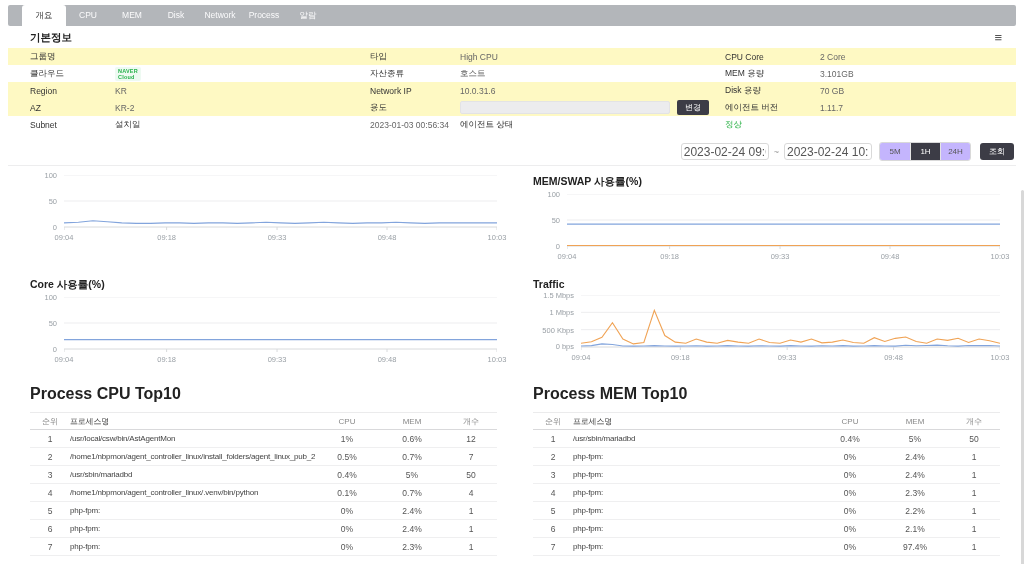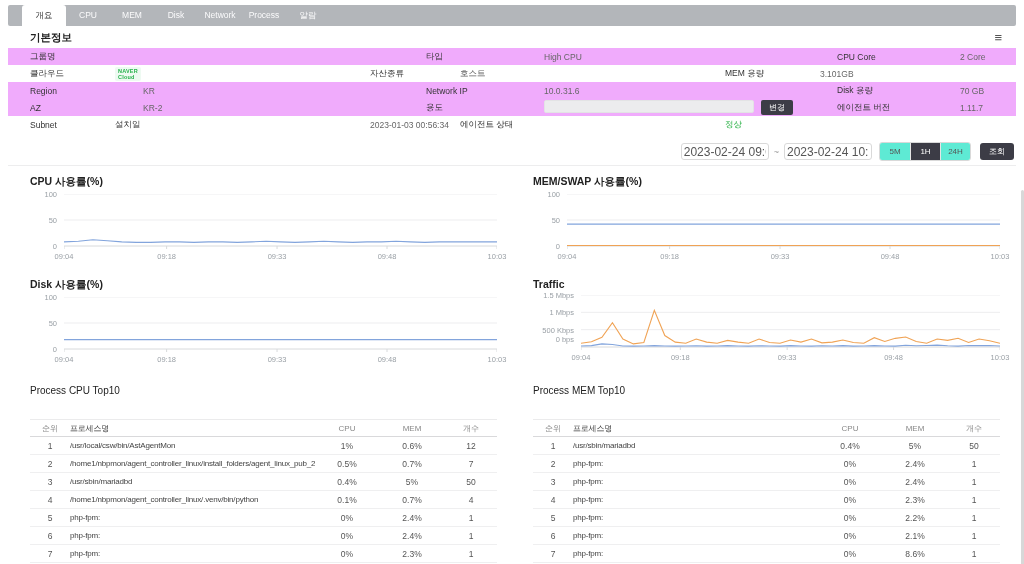--- a/index.html
+++ b/index.html
@@ -11,53 +11,53 @@
   .tabbar{margin:5px 8px 0;height:21px;background:#b3b6ba;display:flex;padding-left:14px;border-radius:2px;}
   .tab{width:44px;text-align:center;line-height:21px;font-size:8.5px;color:#fbfbfc;cursor:pointer;}
   .tab.active{background:#fff;color:#333;border-radius:3px 3px 0 0;}
 
   
   .info-head{margin:0 8px;padding:6px 14px 5px 22px;display:flex;justify-content:space-between;align-items:center;}
   .info-title{font-size:10.5px;font-weight:bold;color:#222;line-height:11px;}
   .menu-icon{font-size:13px;color:#555;line-height:11px;cursor:pointer;}
   #infogrid{margin:0 8px;}
   .irow{display:grid;grid-template-columns:85px 255px 90px 265px 95px 1fr;padding:0 22px;height:17px;align-items:center;font-size:8.5px;}
-  .irow.alt{background:#f0abfc;gap:28px;}
+  .irow.alt{background:#fef9c3;}
   .ilabel{color:#333;}
-  .ivalue{color:#666;display:flex;gap:4px;overflow:hidden;white-space:nowrap;}
+  .ivalue{color:#666;display:flex;align-items:center;gap:4px;overflow:hidden;white-space:nowrap;}
   .ncp{display:flex;flex-direction:column;font-size:5.5px;font-weight:bold;color:#26b24b;line-height:6px;letter-spacing:.2px;background:#eefaf2;padding:1px 3px;border-radius:2px;}
   .purpose-input{width:210px;height:13px;background:#ececee;border:1px solid #e3e3e5;border-radius:2px;outline:none;font-size:8px;padding:0 3px;box-sizing:border-box;font-family:inherit;}
   .change-btn{height:15px;background:#3c3c46;color:#fff;border:none;border-radius:2px;font-size:8px;padding:0 8px;margin-left:3px;cursor:pointer;font-family:inherit;}
   .os-icon svg{width:9px;height:9px;display:block;}
   .status-ok{color:#2fb34a;}
 
   
   .toolbar{display:flex;justify-content:flex-end;align-items:center;gap:4px;margin:9px 10px 0 0;height:19px;}
   .dateinput{width:88px;height:17px;border:1px solid #d9d9d9;border-radius:3px;font-size:12px;color:#555;text-align:center;outline:none;background:#fff;box-sizing:border-box;font-family:inherit;}
   .tilde{font-size:9px;color:#999;margin:0 1px;}
   .rangegroup{display:flex;height:17px;border:1px solid #d9d9d9;border-radius:3px;overflow:hidden;margin-left:3px;}
-  .rbtn{width:30px;border:none;background:#5eead4;color:#555;font-size:8px;cursor:pointer;font-family:inherit;border-left:1px solid #e5e5e5;padding:0;}
+  .rbtn{width:30px;border:none;background:#c4b5fd;color:#555;font-size:8px;cursor:pointer;font-family:inherit;border-left:1px solid #e5e5e5;padding:0;}
   .rbtn:first-child{border-left:none;}
   .rbtn.active{background:#3c3c46;color:#fff;}
   .searchbtn{width:34px;height:17px;background:#3c3c46;color:#fff;border:none;border-radius:3px;font-size:8px;margin-left:5px;cursor:pointer;font-family:inherit;}
   .divider{border-top:1px solid #ededee;margin:4px 8px 0;}
 
   
   .charts{display:grid;grid-template-columns:1fr 1fr;column-gap:36px;padding:9px 24px 0 30px;}
   .chart{margin-bottom:16px;}
   .chart-title{font-size:10.5px;font-weight:bold;color:#222;margin-bottom:5px;}
   .chart-body{position:relative;height:56px;}
   .csvg{position:absolute;left:0;top:0;width:100%;height:100%;}
   .ytick{position:absolute;font-size:7.5px;color:#9aa0a6;text-align:right;}
   .chart-xrow{position:relative;height:12px;margin-top:0;text-align:right;}
   .xtick{position:absolute;top:2px;transform:translateX(-50%);font-size:7.5px;color:#9aa0a6;white-space:nowrap;}
 
   
   .tables{display:grid;grid-template-columns:1fr 1fr;column-gap:36px;padding:0 24px 0 30px;}
-  .ptitle{font-size:10px;font-weight:normal;color:#222;margin:4px 0 23px;}
+  .ptitle{font-size:16px;font-weight:bold;color:#222;margin:4px 0 9px;}
   .phead,.prow{display:grid;grid-template-columns:40px 1fr 64px 66px 52px;align-items:center;}
   .phead{height:16px;border-top:1px solid #ebebec;border-bottom:1px solid #d9d9db;color:#888;font-size:8px;}
   .prow{height:17px;border-bottom:1px solid #efeff0;font-size:8.5px;color:#555;}
   .pcell{overflow:hidden;white-space:nowrap;}
   .pcell.c0,.pcell.c2,.pcell.c3,.pcell.c4{text-align:center;}
   .pcell.c1{text-align:left;padding-right:6px;font-size:8px;color:#444;letter-spacing:-.2px;}
 
   .scrollthumb{position:absolute;right:0;top:185px;width:3px;height:375px;background:#d8d8d8;border-radius:2px;}
 </style>
 </head>
@@ -160,21 +160,20 @@
         <button class="rbtn">5M</button>
         <button class="rbtn active">1H</button>
         <button class="rbtn">24H</button>
       </div>
     <button class="searchbtn">조회</button>
   </div>
 
   <div class="divider"></div>
   <div class="charts" id="charts">
       <div class="chart">
-        <div class="chart-title">CPU 사용률(%)</div>
         <div class="chart-body" style="margin-left: 34px;">
           <svg viewBox="0 0 100 56" preserveAspectRatio="none" class="csvg">
             <line x1="0" x2="100" y1="52" y2="52" stroke="#d8dadc" vector-effect="non-scaling-stroke"></line>
             <line x1="0" x2="100" y1="26" y2="26" stroke="#ededef" vector-effect="non-scaling-stroke"></line>
             <line x1="0" x2="100" y1="0" y2="0" stroke="#ededef" vector-effect="non-scaling-stroke"></line>
             <line x1="0" x2="0" y1="52" y2="55" stroke="#d8dadc" vector-effect="non-scaling-stroke"></line>
             <line x1="23.7" x2="23.7" y1="52" y2="55" stroke="#d8dadc" vector-effect="non-scaling-stroke"></line>
             <line x1="49.2" x2="49.2" y1="52" y2="55" stroke="#d8dadc" vector-effect="non-scaling-stroke"></line>
             <line x1="74.6" x2="74.6" y1="52" y2="55" stroke="#d8dadc" vector-effect="non-scaling-stroke"></line>
             <line x1="100" x2="100" y1="52" y2="55" stroke="#d8dadc" vector-effect="non-scaling-stroke"></line>
@@ -213,21 +212,21 @@
         </div>
         <div class="chart-xrow" style="margin-left: 34px;">
           <span class="xtick" style="left: 0%;">09:04</span>
           <span class="xtick" style="left: 23.7%;">09:18</span>
           <span class="xtick" style="left: 49.2%;">09:33</span>
           <span class="xtick" style="left: 74.6%;">09:48</span>
           <span class="xtick" style="left: 100%;">10:03</span>
         </div>
       </div>
       <div class="chart">
-        <div class="chart-title">Disk 사용률(%)</div>
+        <div class="chart-title">Core 사용률(%)</div>
         <div class="chart-body" style="margin-left: 34px;">
           <svg viewBox="0 0 100 56" preserveAspectRatio="none" class="csvg">
             <line x1="0" x2="100" y1="52" y2="52" stroke="#d8dadc" vector-effect="non-scaling-stroke"></line>
             <line x1="0" x2="100" y1="26" y2="26" stroke="#ededef" vector-effect="non-scaling-stroke"></line>
             <line x1="0" x2="100" y1="0" y2="0" stroke="#ededef" vector-effect="non-scaling-stroke"></line>
             <line x1="0" x2="0" y1="52" y2="55" stroke="#d8dadc" vector-effect="non-scaling-stroke"></line>
             <line x1="23.7" x2="23.7" y1="52" y2="55" stroke="#d8dadc" vector-effect="non-scaling-stroke"></line>
             <line x1="49.2" x2="49.2" y1="52" y2="55" stroke="#d8dadc" vector-effect="non-scaling-stroke"></line>
             <line x1="74.6" x2="74.6" y1="52" y2="55" stroke="#d8dadc" vector-effect="non-scaling-stroke"></line>
             <line x1="100" x2="100" y1="52" y2="55" stroke="#d8dadc" vector-effect="non-scaling-stroke"></line>
@@ -254,21 +253,21 @@
             <line x1="0" x2="100" y1="17.333333333333336" y2="17.333333333333336" stroke="#ededef" vector-effect="non-scaling-stroke"></line>
             <line x1="0" x2="100" y1="0" y2="0" stroke="#ededef" vector-effect="non-scaling-stroke"></line>
             <line x1="0" x2="0" y1="52" y2="55" stroke="#d8dadc" vector-effect="non-scaling-stroke"></line>
             <line x1="23.7" x2="23.7" y1="52" y2="55" stroke="#d8dadc" vector-effect="non-scaling-stroke"></line>
             <line x1="49.2" x2="49.2" y1="52" y2="55" stroke="#d8dadc" vector-effect="non-scaling-stroke"></line>
             <line x1="74.6" x2="74.6" y1="52" y2="55" stroke="#d8dadc" vector-effect="non-scaling-stroke"></line>
             <line x1="100" x2="100" y1="52" y2="55" stroke="#d8dadc" vector-effect="non-scaling-stroke"></line>
             <polyline points="0.00,50.96 2.50,50.61 5.00,48.88 7.50,49.57 10.00,50.96 12.50,51.13 15.00,50.96 17.50,50.61 20.00,50.96 22.50,51.13 25.00,50.96 27.50,50.79 30.00,51.13 32.50,50.96 35.00,50.61 37.50,50.96 40.00,51.13 42.50,50.79 45.00,50.96 47.50,51.13 50.00,50.61 52.50,50.96 55.00,51.13 57.50,50.79 60.00,50.96 62.50,50.61 65.00,51.13 67.50,50.96 70.00,50.61 72.50,50.96 75.00,51.13 77.50,50.27 80.00,50.79 82.50,50.44 85.00,50.09 87.50,50.79 90.00,51.13 92.50,50.44 95.00,50.61 97.50,50.44 100.00,50.96" fill="none" stroke="#82a4dc" stroke-width="1.1" vector-effect="non-scaling-stroke"></polyline>
             <polyline points="0.00,48.19 2.50,46.80 5.00,42.29 7.50,27.73 10.00,44.03 12.50,48.88 15.00,47.49 17.50,15.25 20.00,40.56 22.50,47.15 25.00,48.19 27.50,44.03 30.00,47.15 32.50,48.19 35.00,45.41 37.50,47.15 40.00,48.19 42.50,44.03 45.00,47.49 47.50,48.19 50.00,45.07 52.50,47.15 55.00,44.03 57.50,47.84 60.00,47.15 62.50,45.07 65.00,47.49 67.50,48.19 70.00,42.64 72.50,46.45 75.00,43.33 77.50,41.95 80.00,46.45 82.50,48.19 85.00,44.03 87.50,45.41 90.00,43.33 92.50,47.49 95.00,44.03 97.50,45.76 100.00,48.19" fill="none" stroke="#f0a355" stroke-width="1.1" vector-effect="non-scaling-stroke"></polyline>
           </svg>
-          <span class="ytick" style="top: 40px; left: -48px; width: 41px;">0 bps</span>
+          <span class="ytick" style="top: 47px; left: -48px; width: 41px;">0 bps</span>
           <span class="ytick" style="top: 30.6667px; left: -48px; width: 41px;">500 Kbps</span>
           <span class="ytick" style="top: 13.3333px; left: -48px; width: 41px;">1 Mbps</span>
           <span class="ytick" style="top: -4px; left: -48px; width: 41px;">1.5 Mbps</span>
         </div>
         <div class="chart-xrow" style="margin-left: 48px;">
           <span class="xtick" style="left: 0%;">09:04</span>
           <span class="xtick" style="left: 23.7%;">09:18</span>
           <span class="xtick" style="left: 49.2%;">09:33</span>
           <span class="xtick" style="left: 74.6%;">09:48</span>
           <span class="xtick" style="left: 100%;">10:03</span>
@@ -383,19 +382,19 @@
           <div class="pcell c0">6</div>
           <div class="pcell c1">php-fpm:</div>
           <div class="pcell c2">0%</div>
           <div class="pcell c3">2.1%</div>
           <div class="pcell c4">1</div>
         </div>
         <div class="prow">
           <div class="pcell c0">7</div>
           <div class="pcell c1">php-fpm:</div>
           <div class="pcell c2">0%</div>
-          <div class="pcell c3">8.6%</div>
+          <div class="pcell c3">97.4%</div>
           <div class="pcell c4">1</div>
         </div>
       </div>
     </div>
   <div class="scrollthumb"></div>
 </div>
 
 </body></html>

